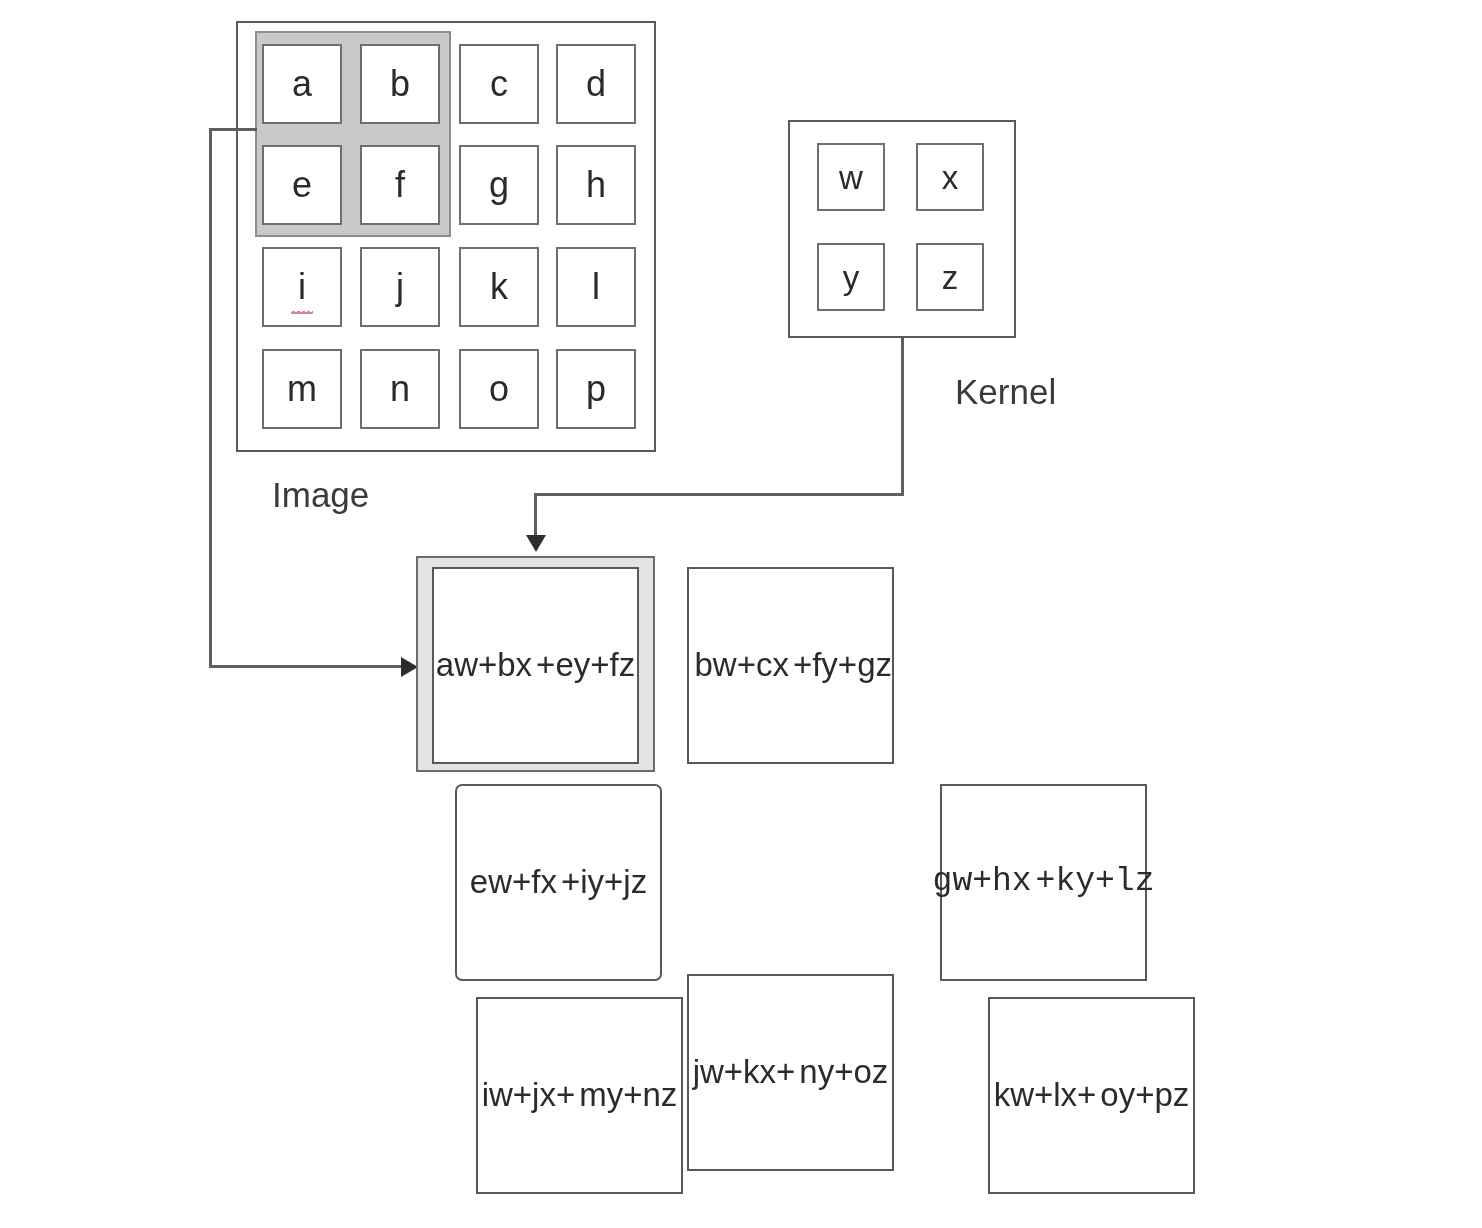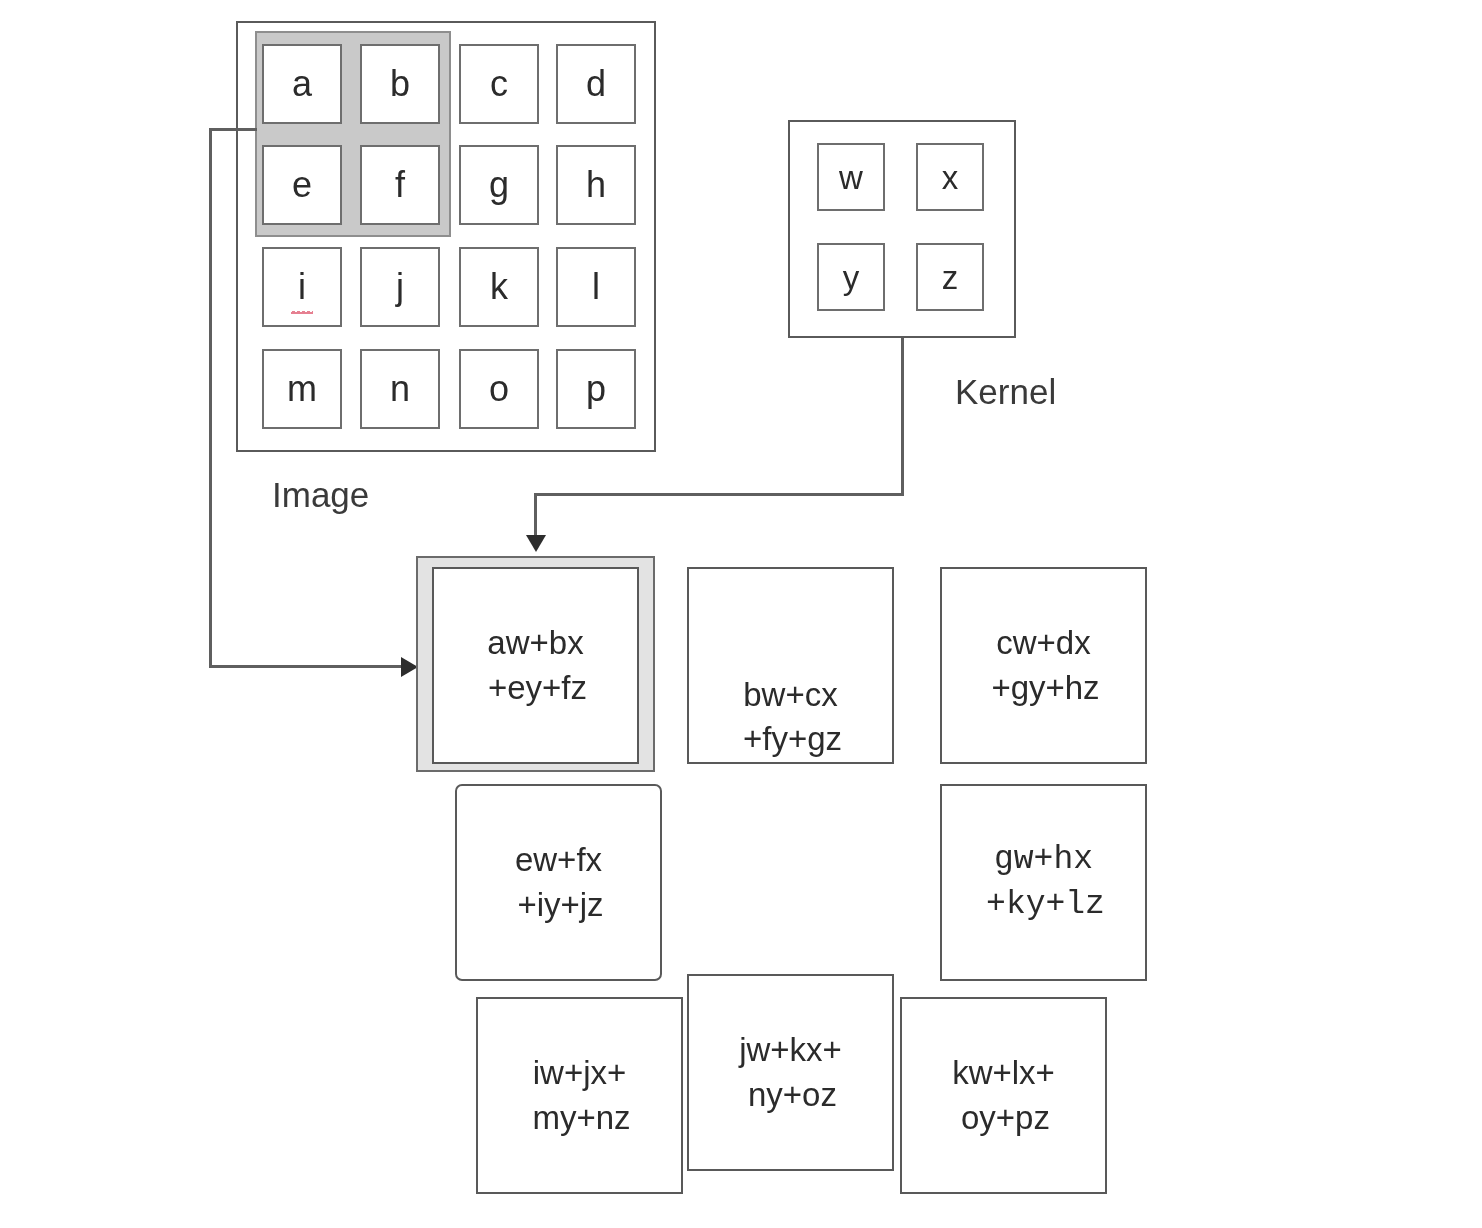--- a/index.html
+++ b/index.html
@@ -80,21 +80,21 @@
 
   
   .act-cell {
     position: absolute;
     width: 207px;
     height: 197px;
     background: #ffffff;
     border: 2px solid #595959;
     box-sizing: border-box;
     display: flex;
-    flex-direction: column;
+    flex-direction: row;
     align-items: center;
     justify-content: center;
     font-size: 33px;
     line-height: 1.35;
     color: #2b2b2b;
     text-align: center;
   }
   .act-cell .l2 { margin-left: 4px; }
 
   .act-highlight {
@@ -228,41 +228,37 @@
   <div class="act-highlight" style="left:416px; top:556px; width:239px; height:216px;"></div>
 
   <div class="act-cell" style="left:432px; top:567px;">
     <span class="l1">aw+bx</span>
     <span class="l2">+ey+fz</span>
   </div>
   <div class="act-cell" style="left:687px; top:567px;justify-content:flex-end;">
     <span class="l1">bw+cx</span>
     <span class="l2">+fy+gz</span>
   </div>
-  <div class="act-cell" style="left:940px; top:567px;">
-    <span class="l1">cw+dx</span>
-    <span class="l2">+gy+hz</span>
-  </div>
 
   <div class="act-cell" style="left:455px; top:784px;border-radius:7px;">
     <span class="l1">ew+fx</span>
     <span class="l2">+iy+jz</span>
   </div>
   <div class="act-cell" style="left:940px; top:784px;font-family:Liberation Mono, monospace;">
     <span class="l1">gw+hx</span>
     <span class="l2">+ky+lz</span>
   </div>
 
   <div class="act-cell" style="left:432px; top:997px;margin-left:44px;">
     <span class="l1">iw+jx+</span>
     <span class="l2">my+nz</span>
   </div>
   <div class="act-cell" style="left:687px; top:974px;">
     <span class="l1">jw+kx+</span>
     <span class="l2">ny+oz</span>
   </div>
-  <div class="act-cell" style="left:900px; top:997px;text-align:right;">
+  <div class="act-cell" style="left:988px; top:997px;text-align:right;">
     <span class="l1">kw+lx+</span>
     <span class="l2">oy+pz</span>
   </div>
 
 
 </div>
 
 </body></html>

